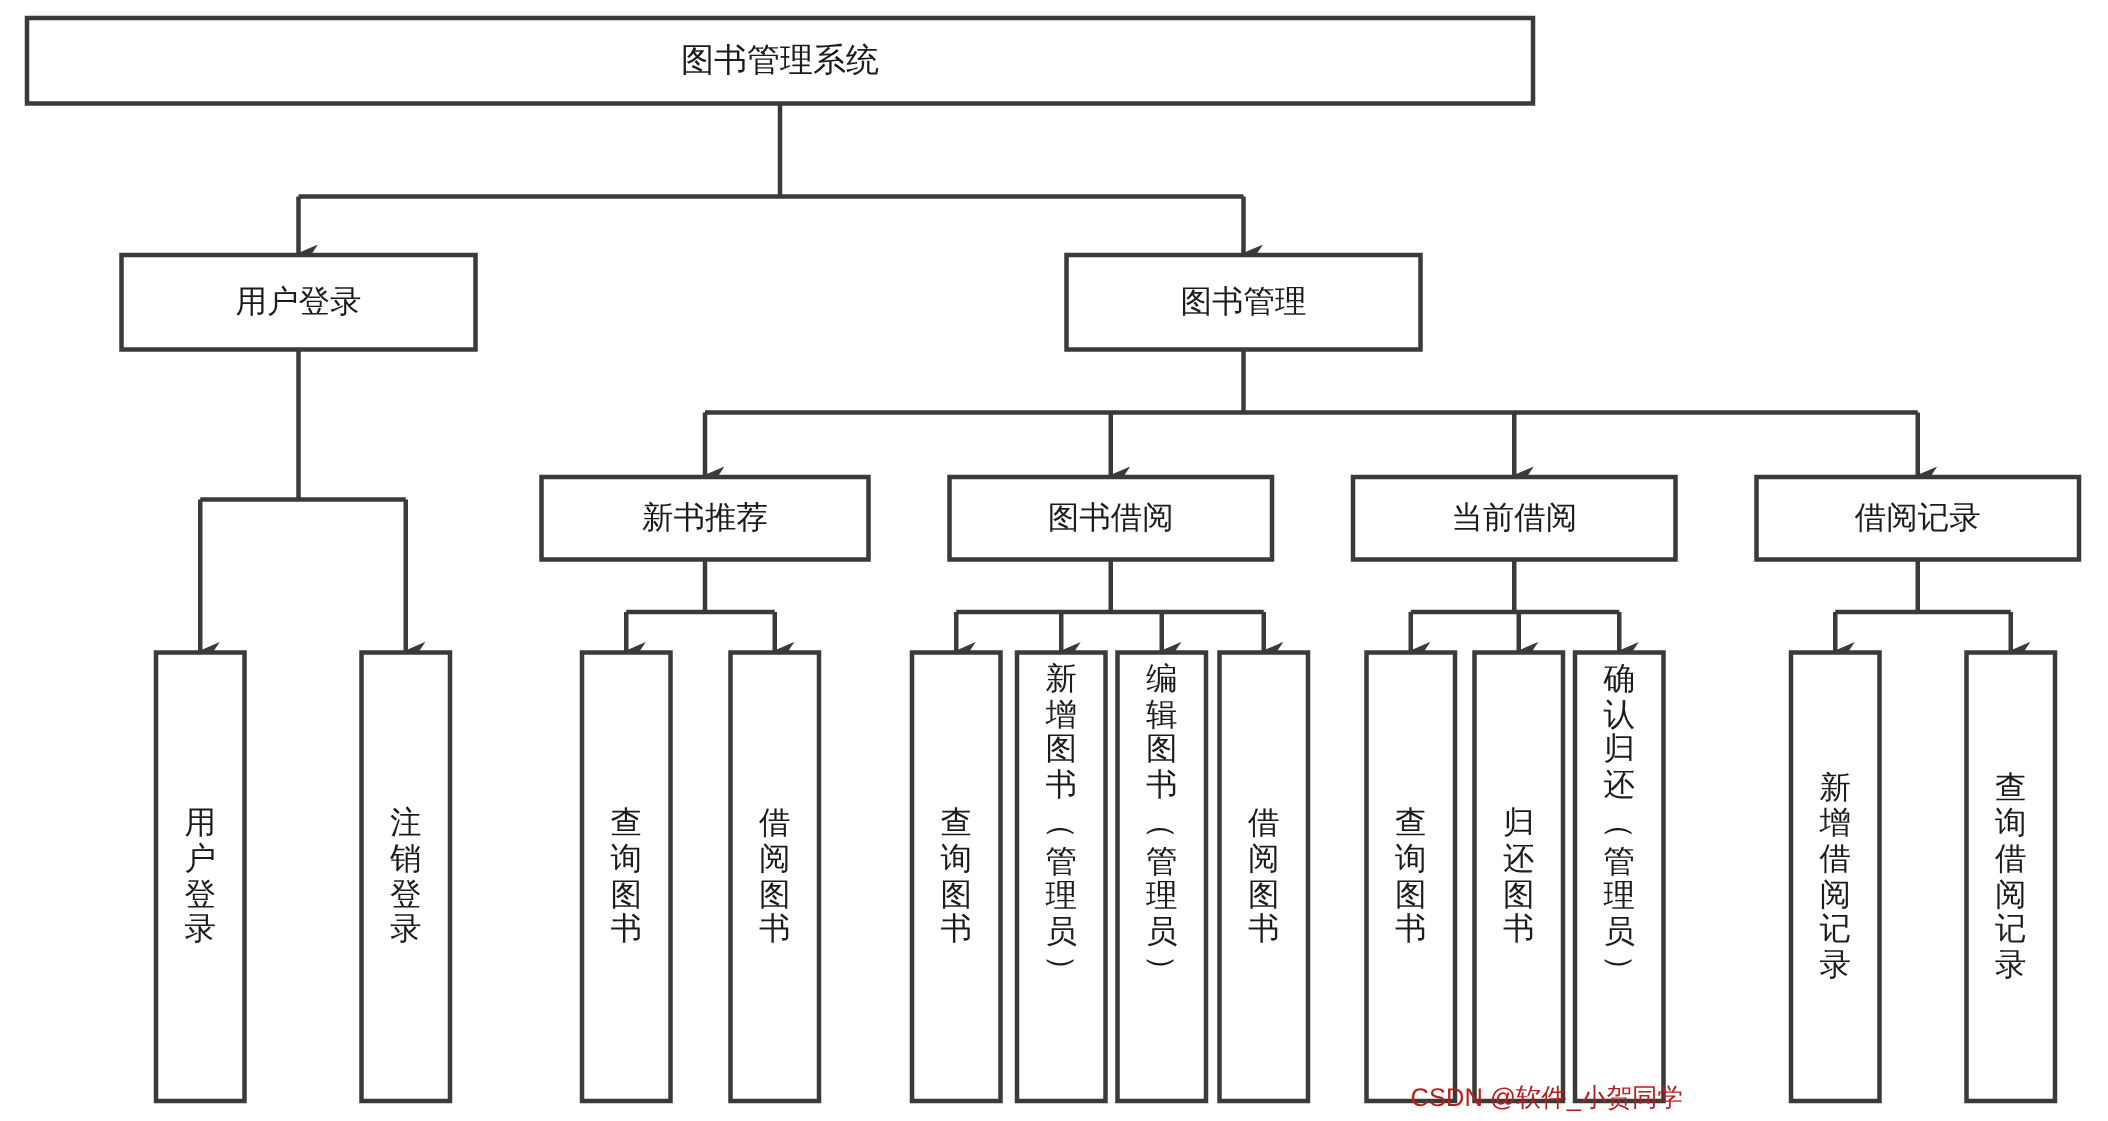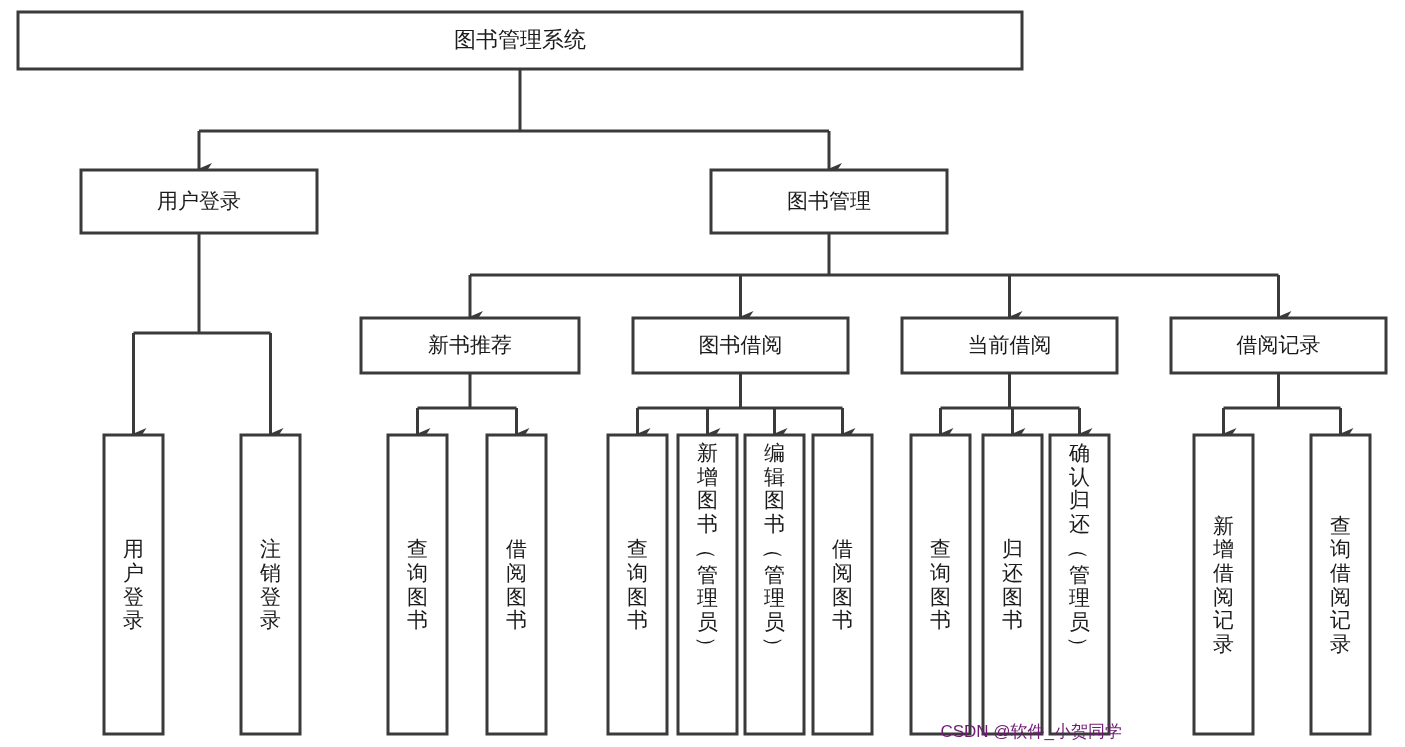--- a/index.html
+++ b/index.html
@@ -73,21 +73,21 @@
     display: block;
     text-align: center;
     font-family: "Liberation Sans", "DejaVu Sans", sans-serif;
   }
   .watermark {
     position: absolute;
     right: 6px;
     bottom: 4px;
     font-family: "Liberation Sans", "DejaVu Sans", sans-serif;
     font-size: 17px;
-    color: #701a75;
+    color: #b91c1c;
     white-space: nowrap;
     user-select: none;
   }
 </style>
 </head>
 <body>
 
 <div id="diagram-root">
 
   <svg class="diagram-canvas" viewBox="0 0 1405 747">

